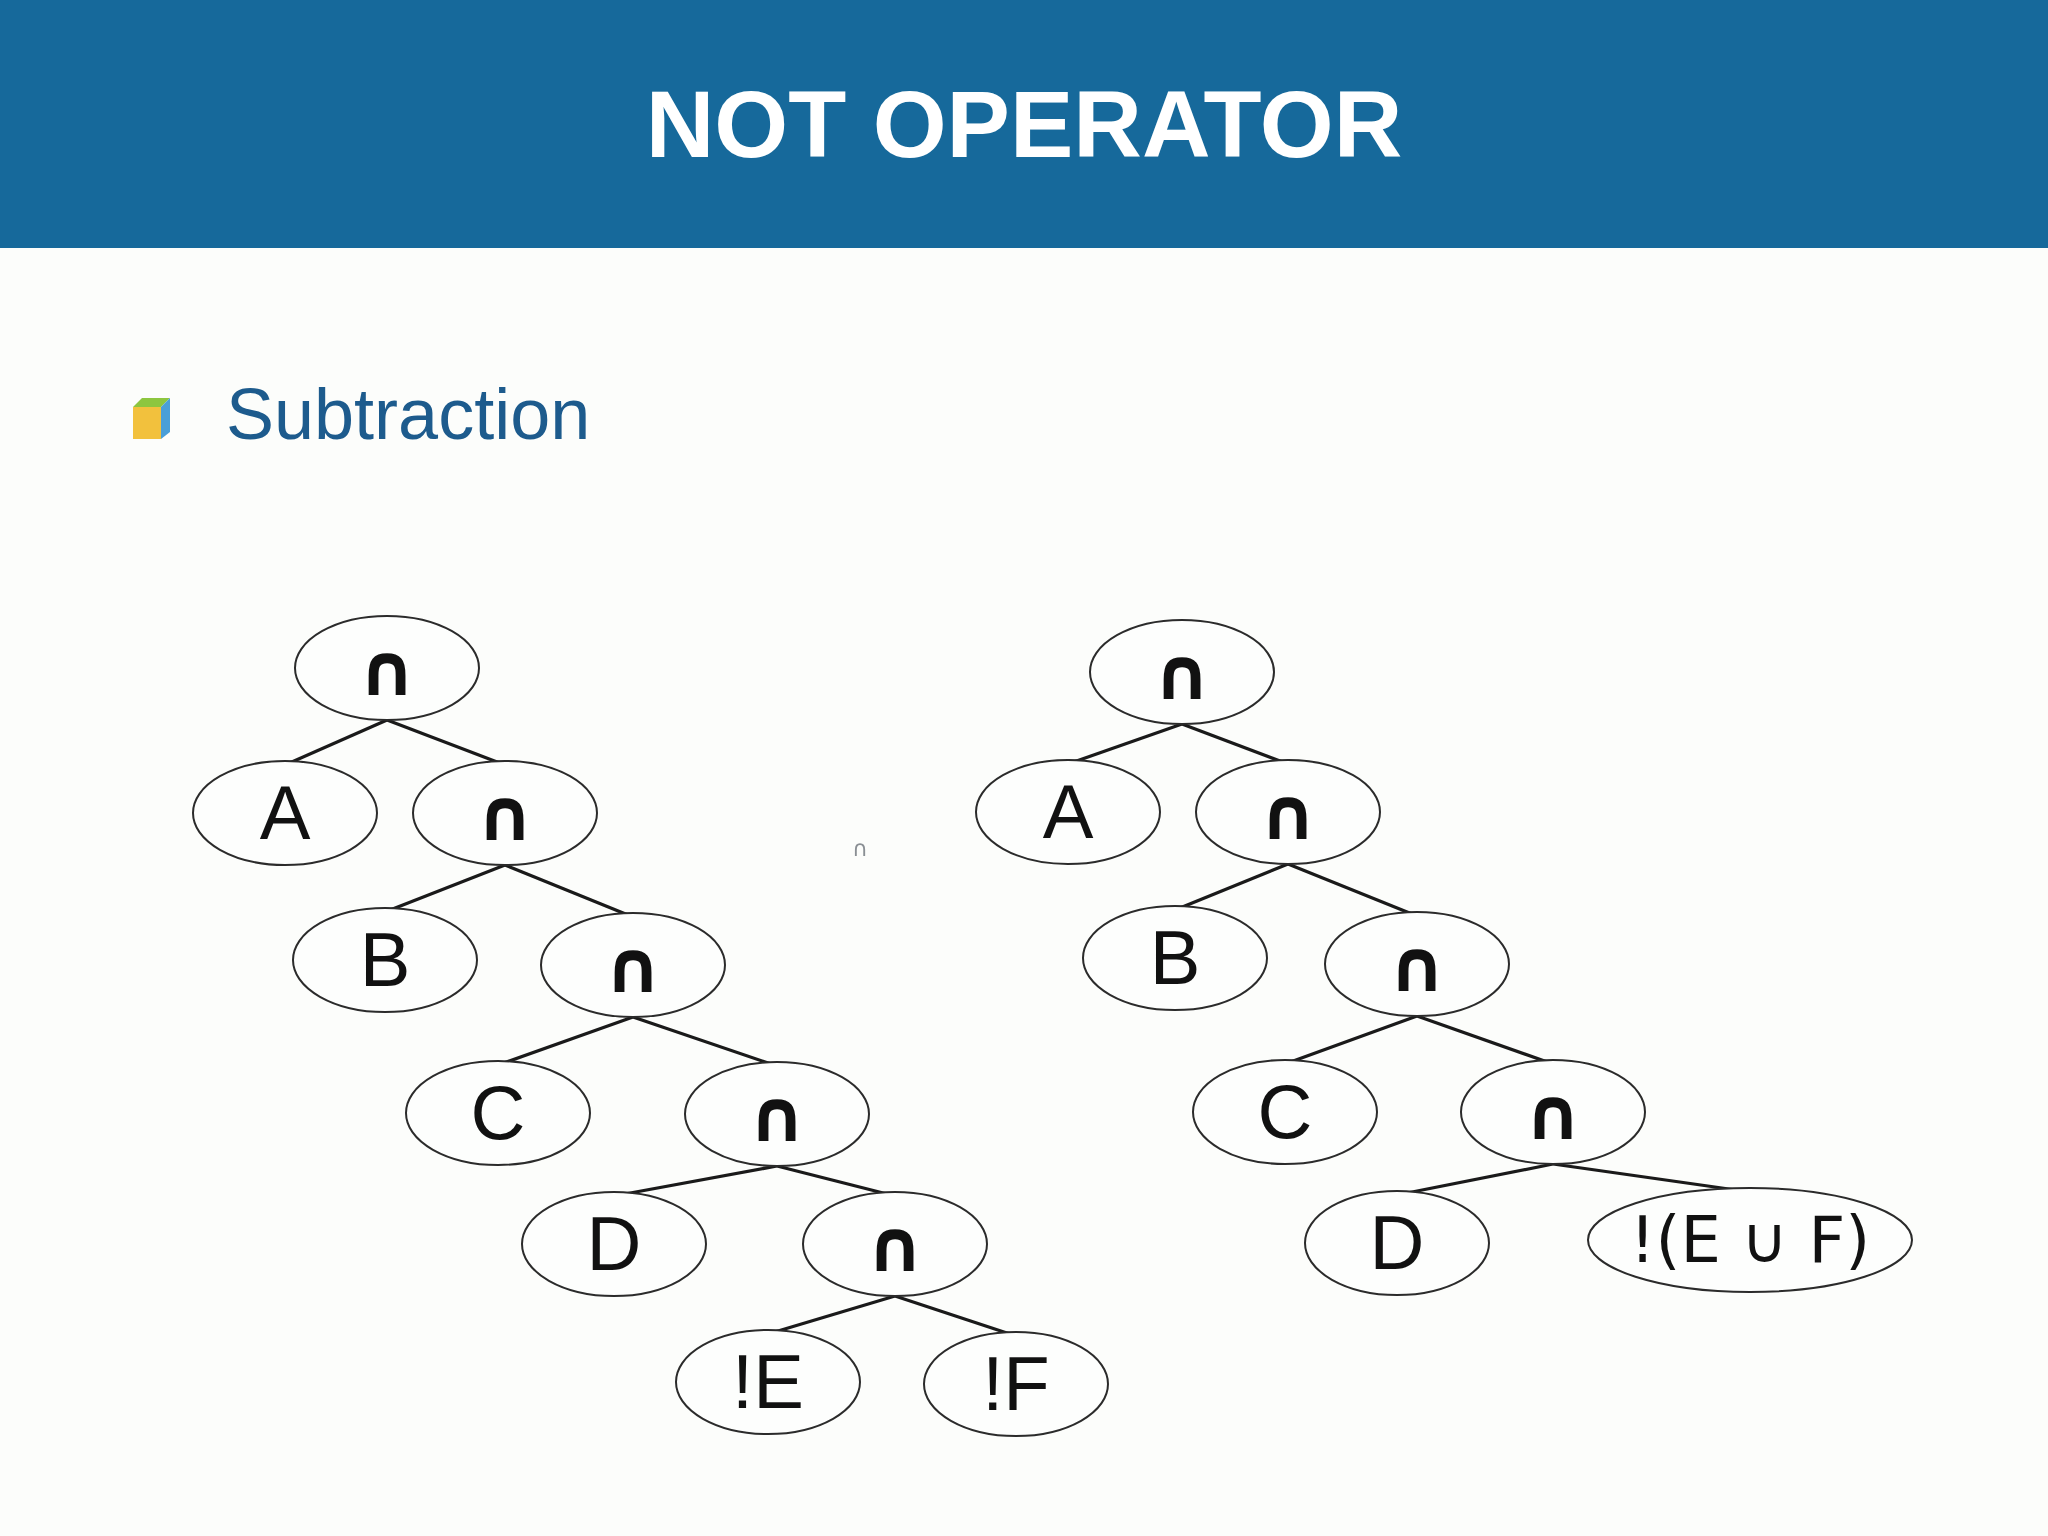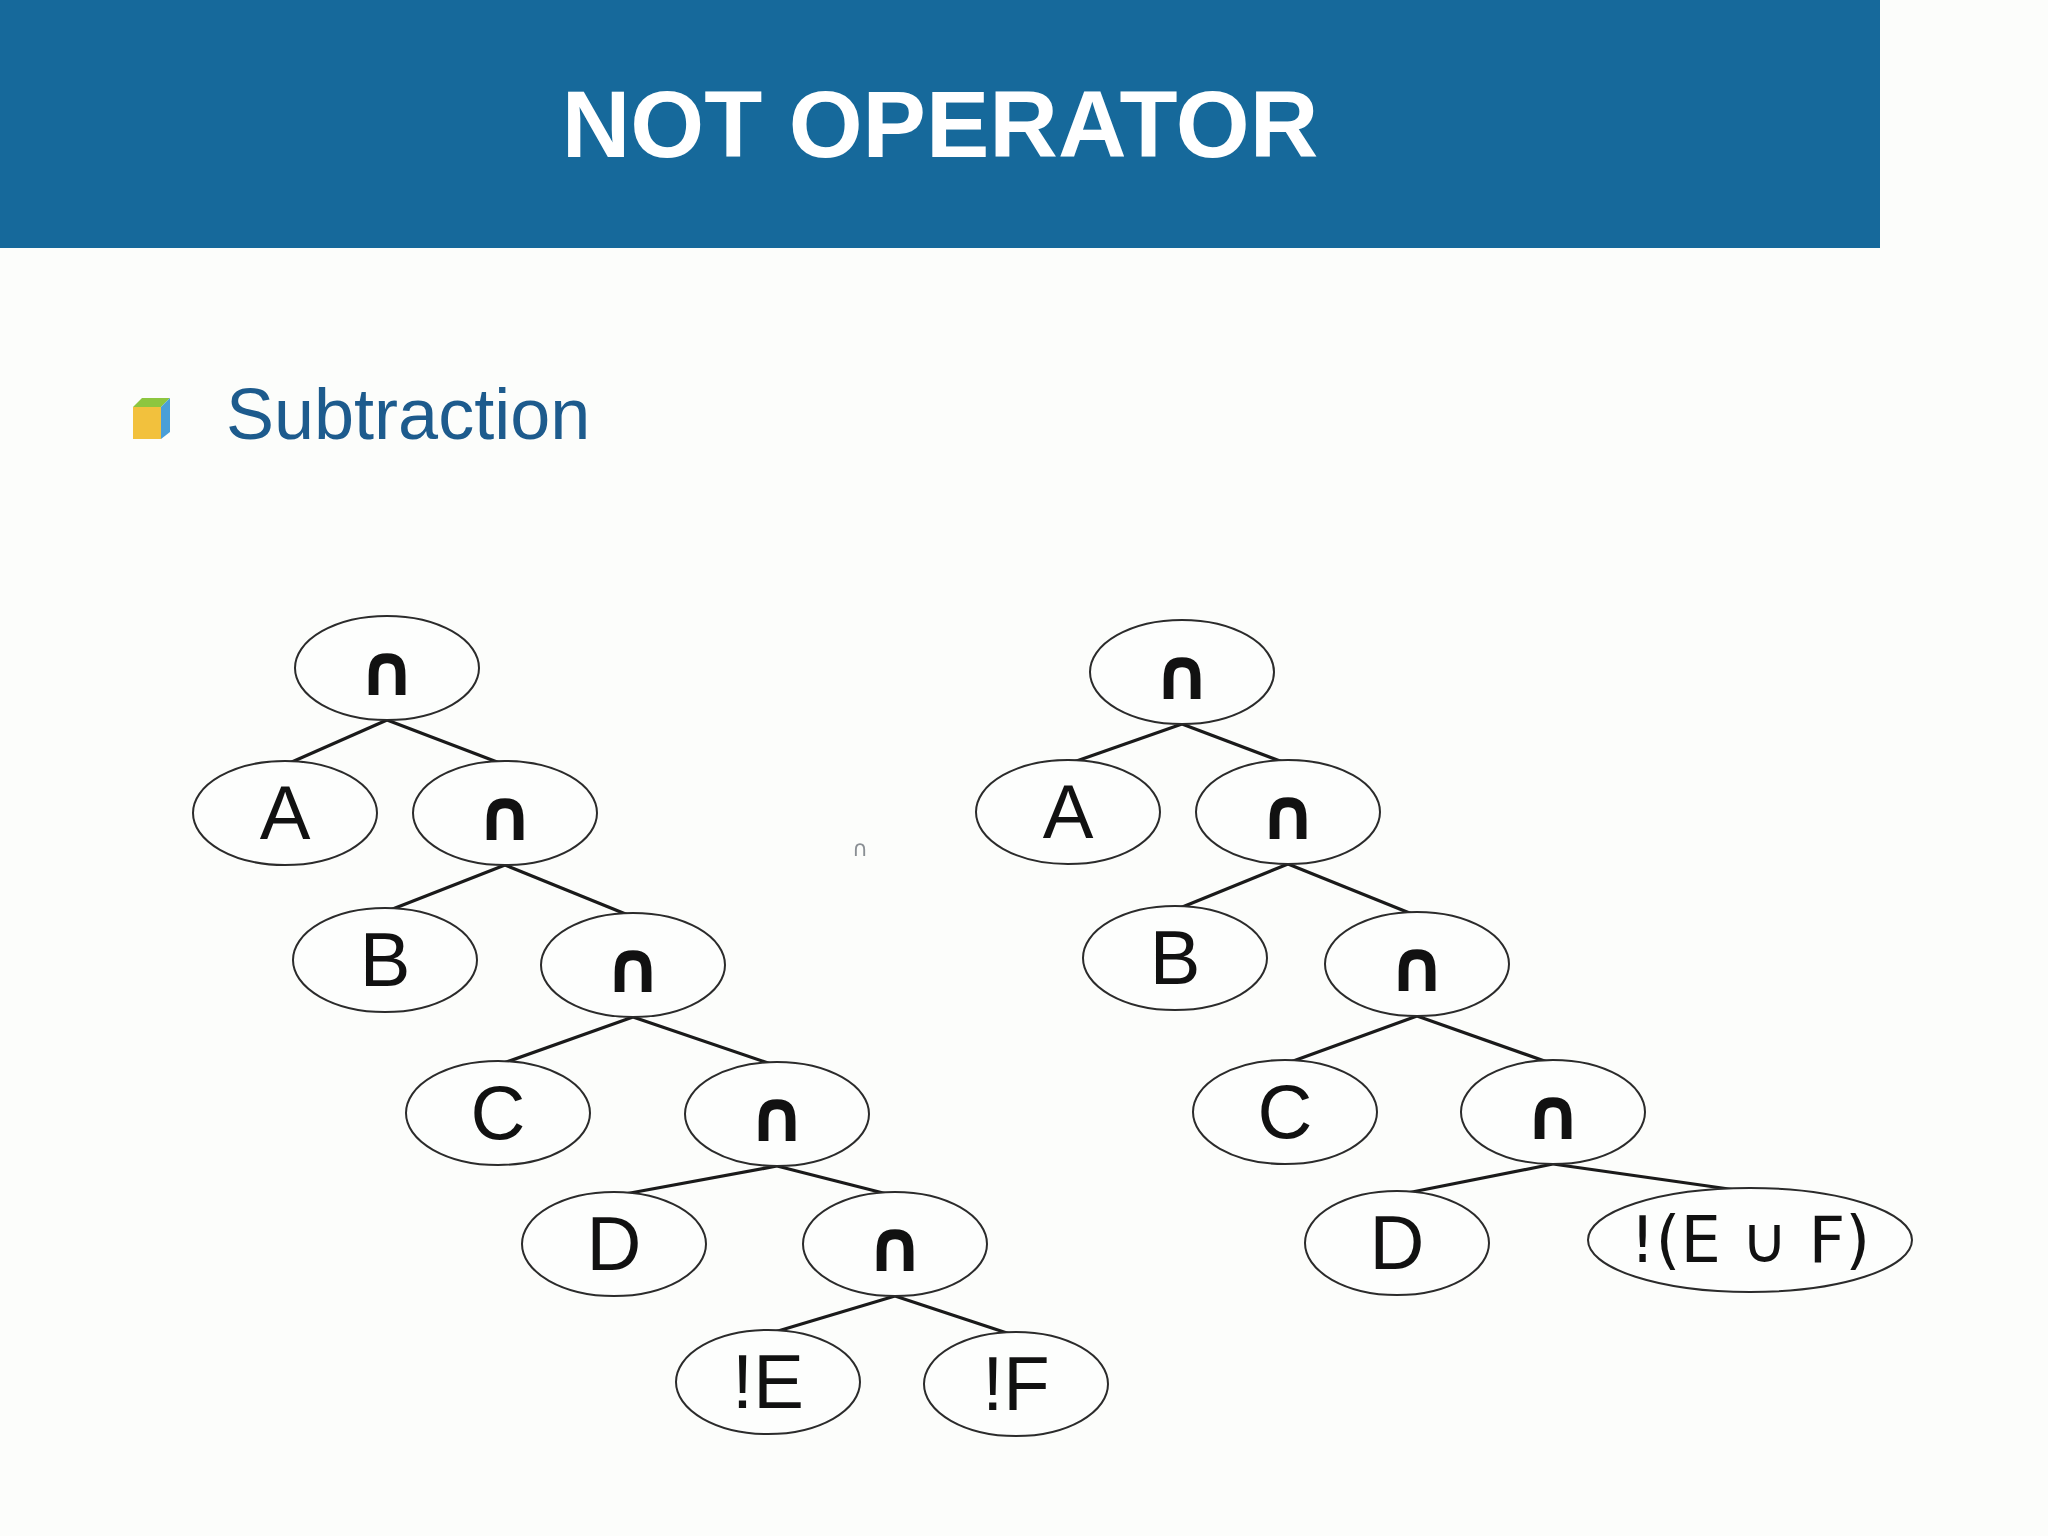--- a/index.html
+++ b/index.html
@@ -2,21 +2,21 @@
 <html><head>
 <meta charset="utf-8">
 <style>
   html,body{margin:0;padding:0;}
   body{
     width:2048px;height:1536px;position:relative;overflow:hidden;
     background:var(--bg,#FCFDFB);
     font-family:"Liberation Sans",sans-serif;
   }
   .banner{
-    position:absolute;left:0;top:0;width:1880px;height:248px;
+    position:absolute;left:0;top:0;width:2048px;height:248px;
     background:var(--banner,#16699B);
     display:flex;align-items:center;justify-content:center;
   }
   .banner h1{
     margin:0;color:#ffffff;font-size:95px;font-weight:bold;
     letter-spacing:0px;line-height:1;
     font-family:"Liberation Sans",sans-serif;
   }
   .bullet-row{position:absolute;left:0;top:0;}
   .bullet-icon{position:absolute;left:128px;top:396px;width:44px;height:44px;}

